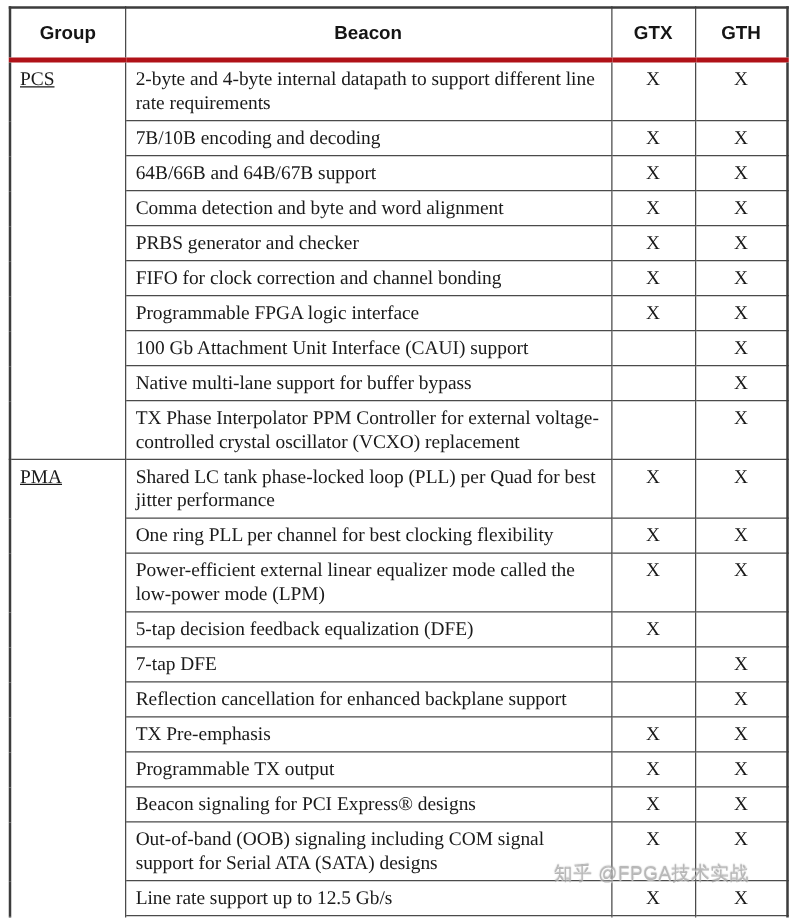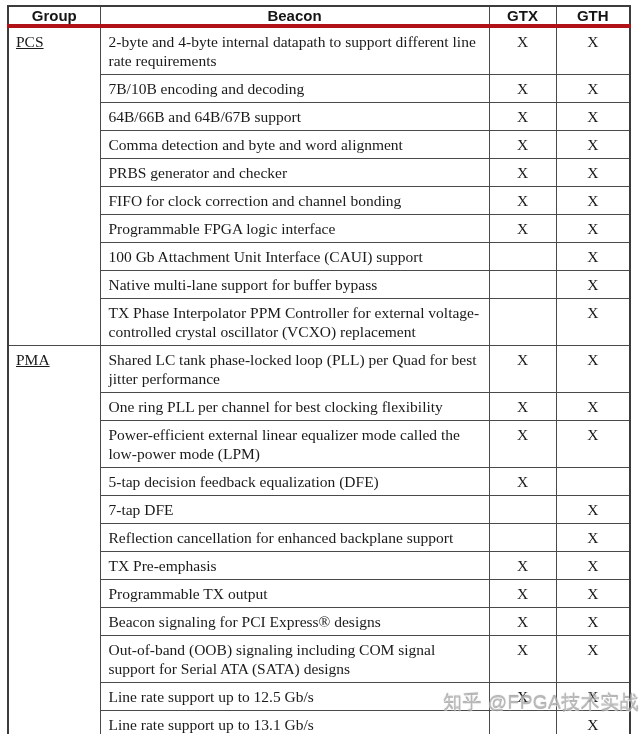--- a/index.html
+++ b/index.html
@@ -24,21 +24,21 @@
   }
   th, td {
     border: 1px solid #4a4a4a;
     color: #1a1a1a;
   }
   thead th {
     font-family: "Liberation Sans", sans-serif;
     font-weight: bold;
     font-size: 15px;
     text-align: center;
-    padding: 0 2px;
+    padding: 11px 2px;
     border-bottom: 4px solid var(--accent, #b01218);
     color: #151515;
     margin-left: 20px;
   }
   td {
     font-size: 15.5px;
     line-height: 19px;
     vertical-align: top;
   }
   td.group-cell {
@@ -51,21 +51,21 @@
   }
   td.mark-cell {
     text-align: center;
     padding: 4px 2px;
   }
   .watermark {
     position: absolute;
     left: 443px; top: 690px;
     width: 190px;
     font-family: "Liberation Sans", sans-serif;
-    font-size: 19px;
+    font-size: 15px;
     letter-spacing: 0.5px;
     white-space: nowrap;
     color: var(--wm-color, #a8a8a8);
     opacity: 0.82;
     text-shadow: 0 1px 1px #ffffff, 0 -1px 1px #8f8f8f;
     pointer-events: none;
     z-index: 5;
   }
 </style>
 </head>

